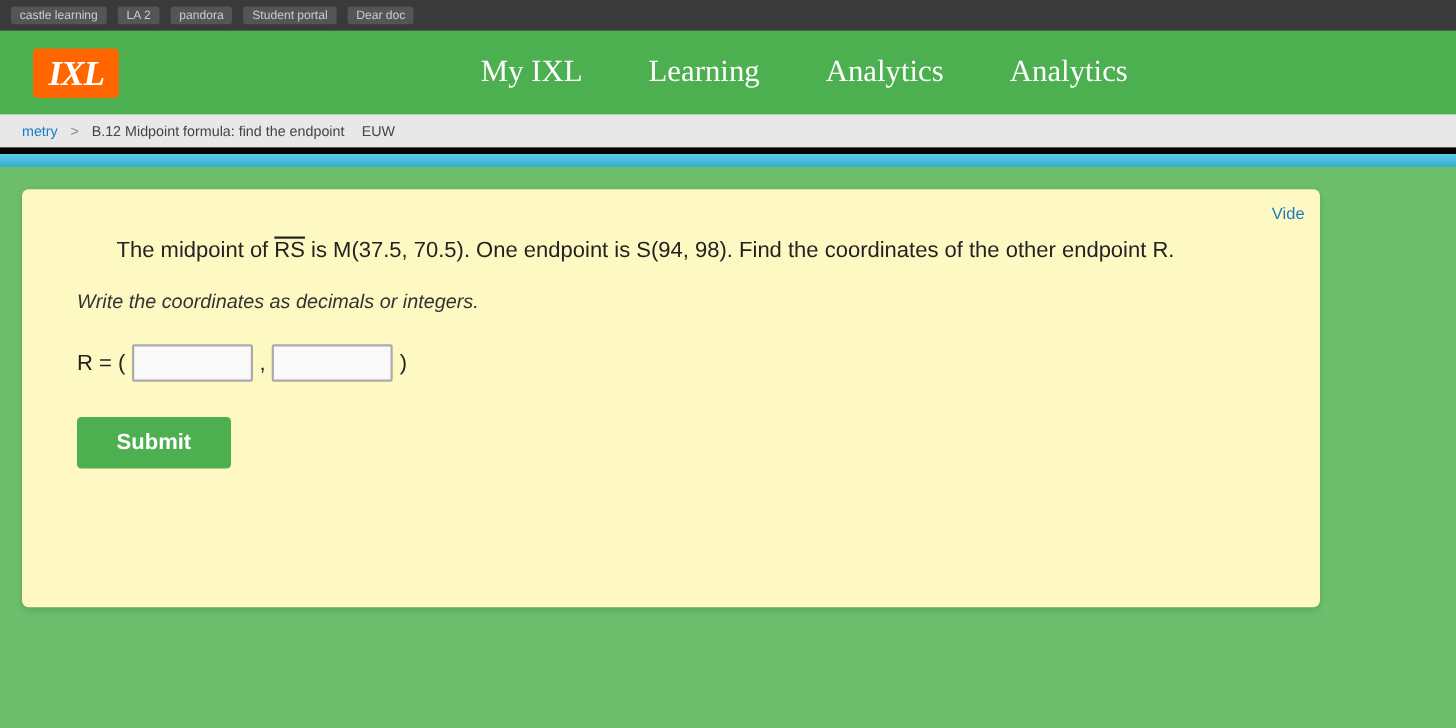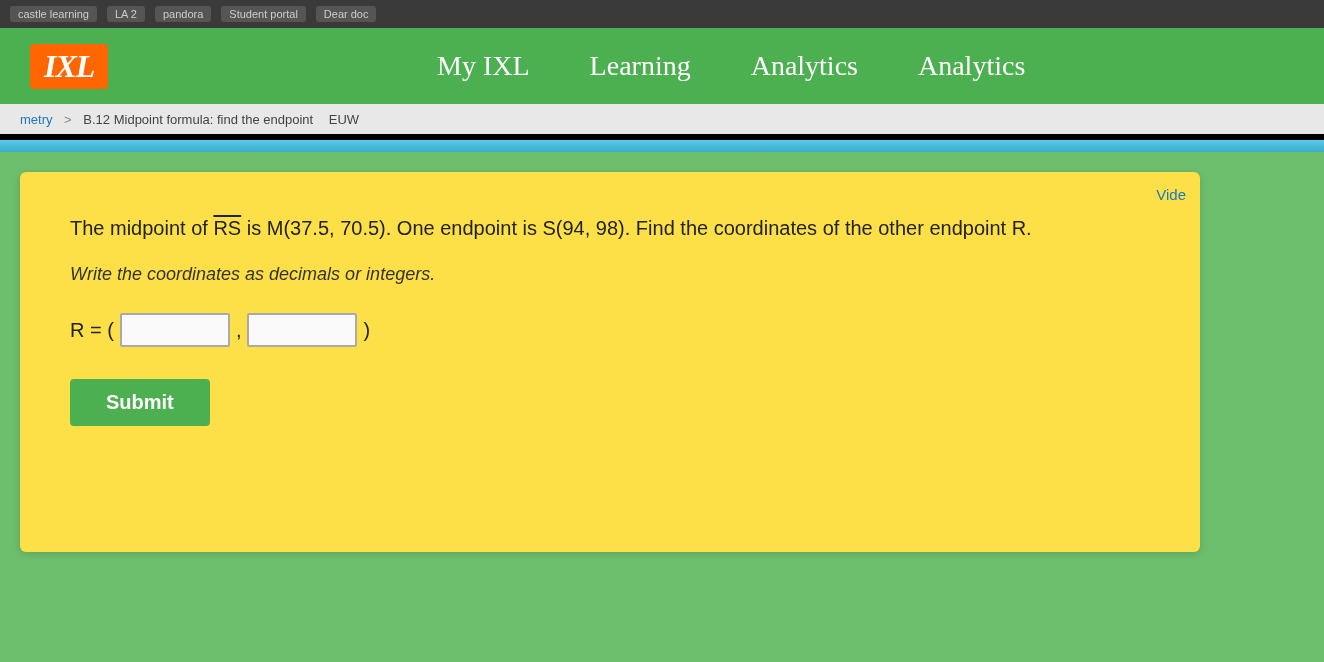--- a/index.html
+++ b/index.html
@@ -80,41 +80,42 @@
       background: linear-gradient(to bottom, #5bc8e8, #3aaecc);
     }
 
     
     .main-content {
       background: #6dbf6d;
       padding: 20px 20px 20px 20px;
       min-height: 480px;
     }
     .question-card {
-      background: #fde047;
+      background: #fef9c3;
       border-radius: 6px;
       padding: 40px 50px 38px 50px;
       max-width: 1180px;
       min-height: 380px;
       position: relative;
       box-shadow: 0 2px 8px rgba(0,0,0,0.15);
     }
     .video-btn {
       position: absolute;
       top: 14px;
       right: 14px;
       color: #1a7abf;
       font-size: 15px;
       cursor: pointer;
     }
     .question-text {
       font-size: 20px;
       color: #222;
       line-height: 1.6;
       margin-bottom: 20px;
+      margin-left: 36px;
     }
     .overline-rs {
       text-decoration: overline;
       font-style: normal;
     }
     .instruction-text {
       font-size: 18px;
       color: #333;
       font-style: italic;
       margin-bottom: 28px;

